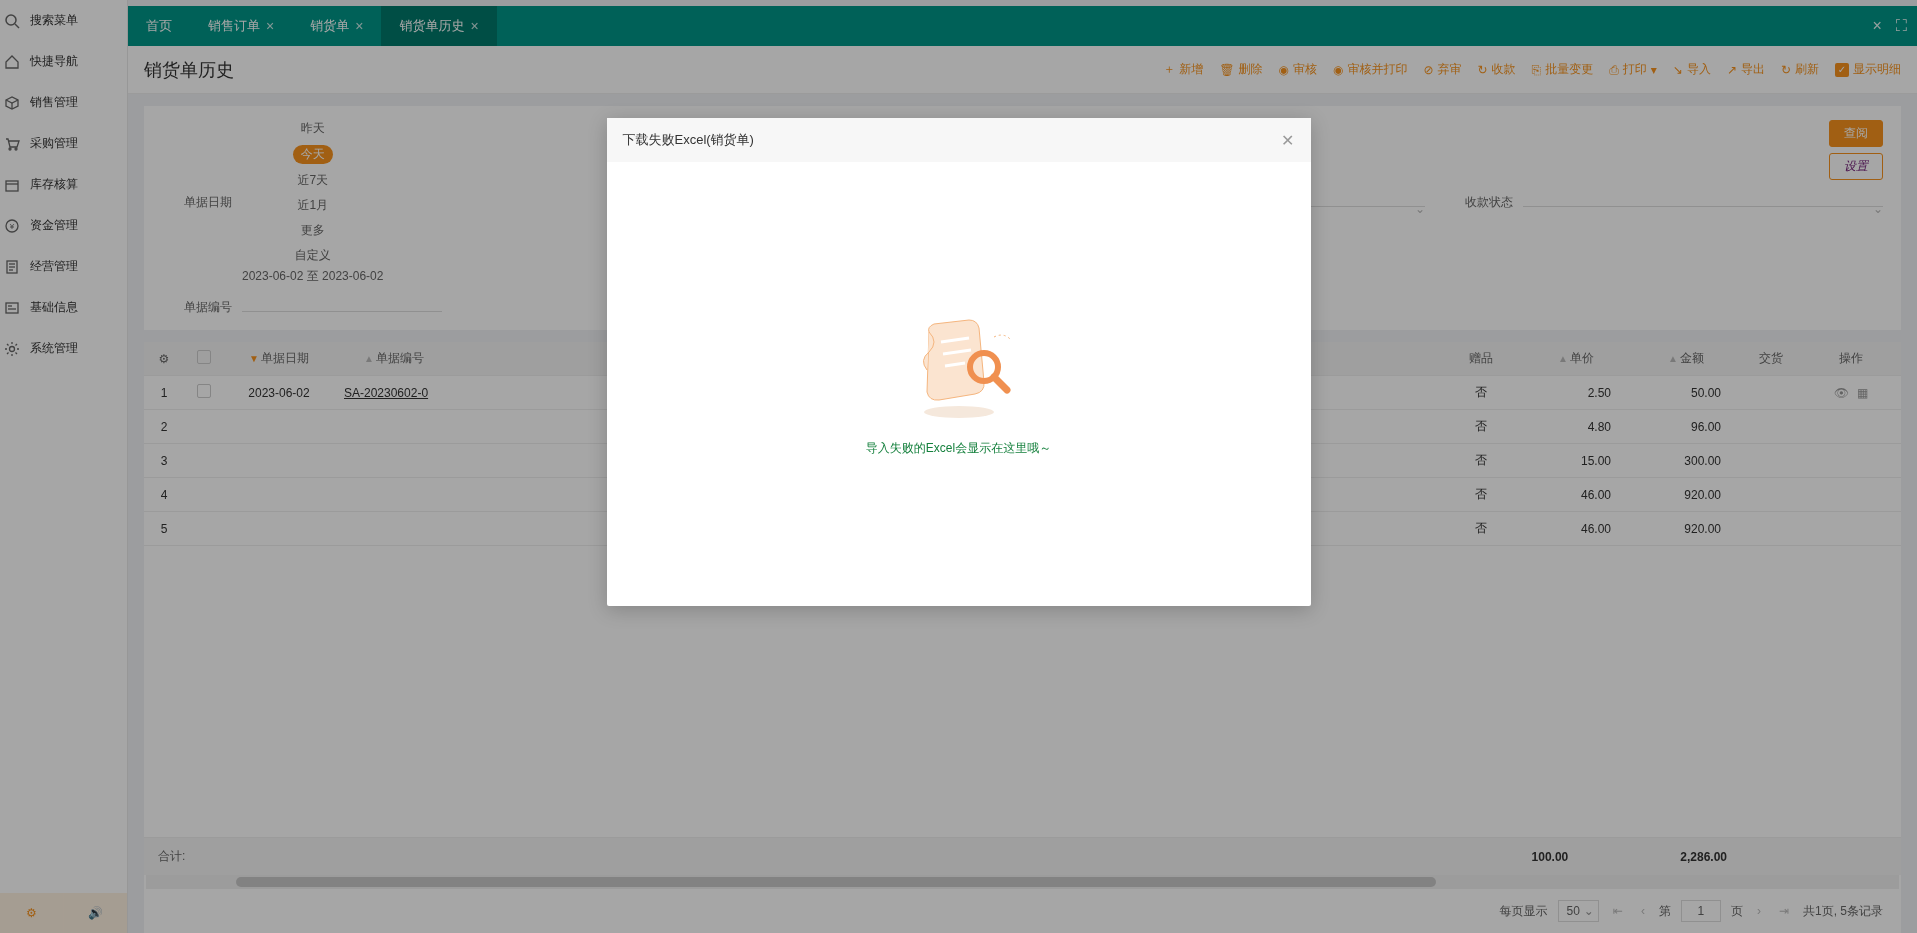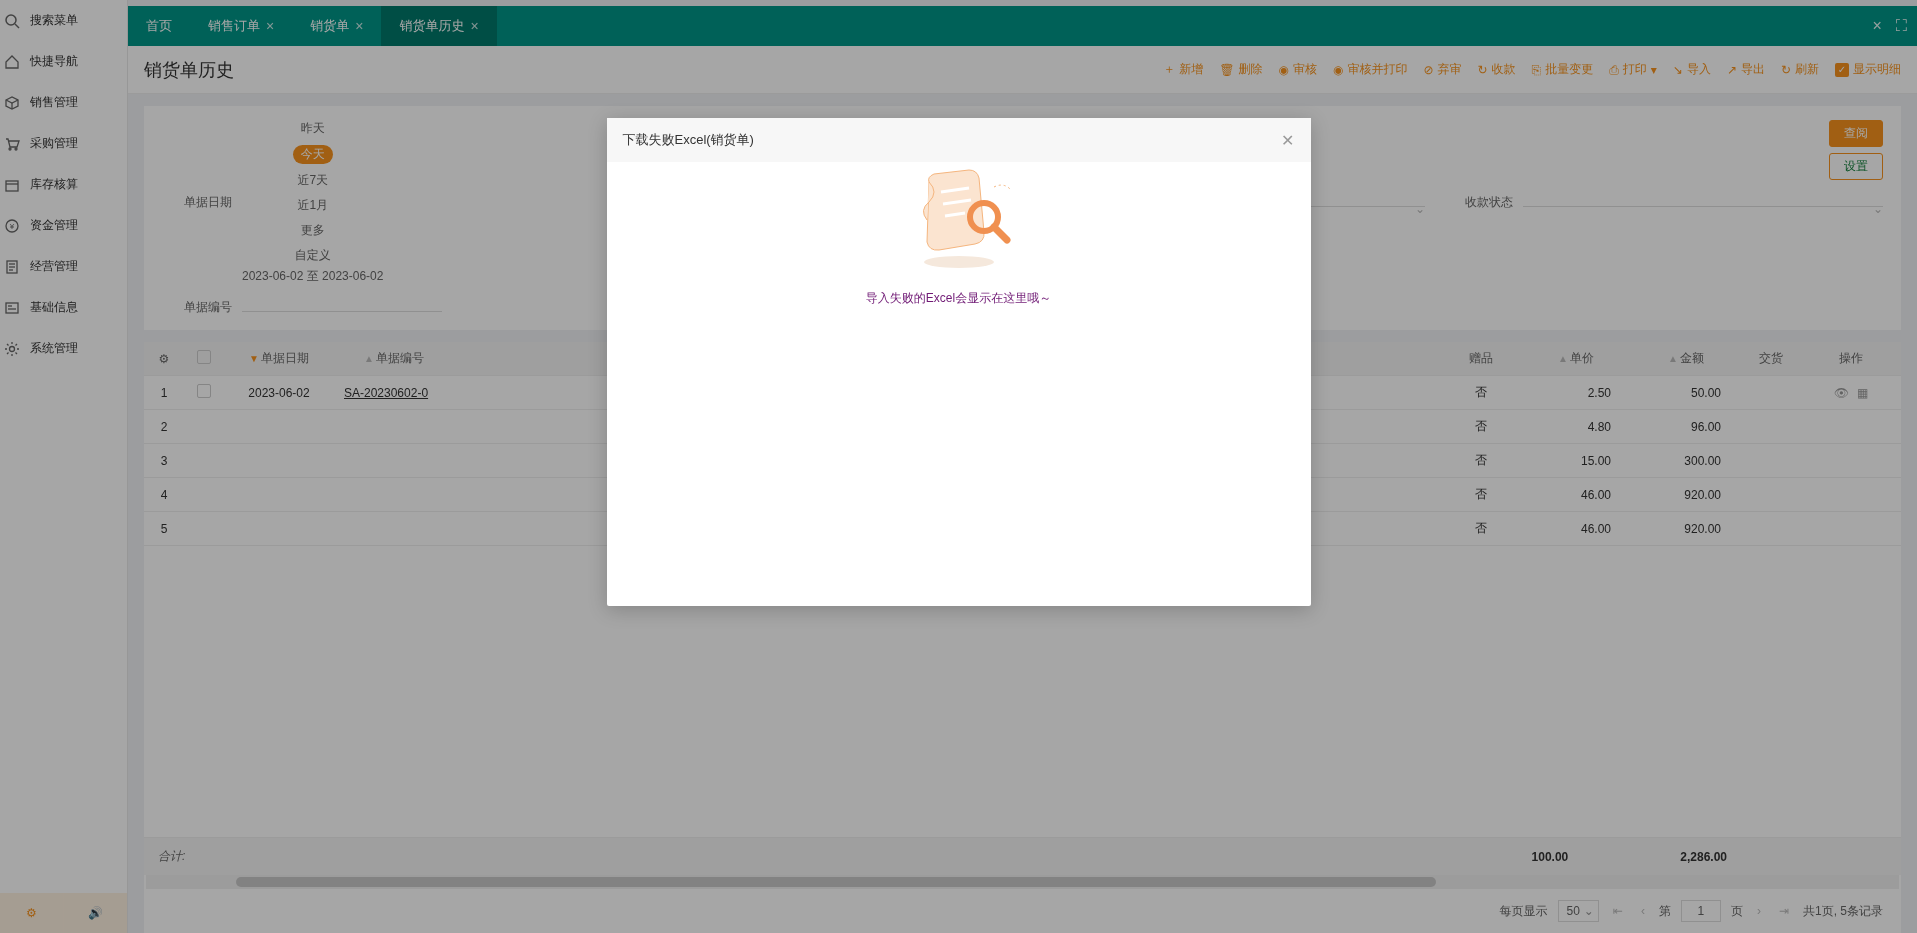--- a/index.html
+++ b/index.html
@@ -36,55 +36,55 @@
 .flabel { width: 80px; text-align: right; color: #666; padding-right: 10px; }
 .date-quick { display: flex; align-items: center; gap: 8px; flex-direction: column; }
 .date-quick span { cursor: pointer; color: #666; }
 .date-quick .pill { background: #f7931e; color: #fff; border-radius: 10px; padding: 1px 8px; }
 .date-range { color: #666; margin-top: 4px; }
 .fsel { border: none; border-bottom: 1px solid #ddd; min-width: 360px; padding: 4px 0; color: #999; position: relative; }
 .fsel .chev { position: absolute; right: 0; color: #bbb; }
 .fbtns { position: absolute; right: 18px; top: 14px; display: flex; flex-direction: column; gap: 6px; }
 .btn { border: 1px solid #f7931e; border-radius: 3px; padding: 4px 14px; cursor: pointer; font-size: 12px; text-align: center; }
 .btn.primary { background: #f7931e; color: #fff; }
-.btn.ghost { background: #fff; color: #15803d; }
+.btn.ghost { background: #fff; color: #701a75; font-style: italic; }
 .more-ico { color: #999; cursor: pointer; padding: 0 6px; letter-spacing: 1px; }
 
 .tablewrap { background: #fff; margin: 12px 16px 0; flex: 1; display: flex; flex-direction: column; overflow: hidden; }
 table { border-collapse: collapse; width: 100%; font-size: 12px; }
 th, td { border-bottom: 1px solid #eee; padding: 8px 10px; text-align: center; white-space: nowrap; }
 thead th { background: #f5f5f5; color: #666; font-weight: normal; position: relative; }
 .sort { color: #bbb; font-size: 10px; margin-right: 2px; }
 .sort.up::before { content: "▲"; }
 .sort.dn::before { content: "▼"; color: #f7931e; }
 .chkbox { width: 14px; height: 14px; border: 1px solid #ccc; display: inline-block; border-radius: 2px; }
 td.num { text-align: right; padding-right: 20px; }
 td.left { text-align: left; }
 .link { color: #333; text-decoration: underline; cursor: pointer; }
 .op-ico { color: #999; margin: 0 4px; cursor: pointer; }
 
 .totalrow { background: #f5f5f5; padding: 10px 14px; display: flex; align-items: center; border-top: 1px solid #eee; }
-.totalrow .tl { color: #666; font-style: italic; }
+.totalrow .tl { color: #666; }
 .totalrow .tv { margin-left: auto; display: flex; gap: 112px; font-weight: bold; padding-right: 160px; }
 
 .hscroll { height: 14px; background: #f0f0f0; margin: 0 2px; position: relative; }
 .hscroll .thumb { position: absolute; left: 90px; width: 1200px; top: 2px; height: 10px; background: #c8c8c8; border-radius: 5px; }
 
 .pager { height: 44px; display: flex; align-items: center; justify-content: flex-end; padding: 0 18px; gap: 10px; color: #666; background: #fff; }
 .pgsel { border: 1px solid #ddd; padding: 3px 18px 3px 8px; position: relative; }
 .pgsel .chev { position: absolute; right: 4px; color: #999; }
 .pgbtn { color: #bbb; cursor: pointer; padding: 0 4px; }
 .pginput { width: 40px; border: 1px solid #ddd; text-align: center; padding: 3px 0; }
 
 
 .overlay { position: absolute; inset: 0; background: rgba(0,0,0,.35); display: flex; align-items: flex-start; justify-content: center; padding-top: 118px; }
 .modal { width: 704px; background: #fff; border-radius: 2px; box-shadow: 0 4px 20px rgba(0,0,0,.2); }
 .modal-head { height: 44px; background: #f7f7f7; display: flex; align-items: center; padding: 0 16px; font-size: 13px; color: #333; }
 .modal-close { margin-left: auto; cursor: pointer; color: #999; font-size: 16px; }
-.modal-body { height: 444px; display: flex; flex-direction: column; align-items: center; justify-content: flex-start; gap: 18px; color: #701a75; }
+.modal-body { height: 444px; display: flex; flex-direction: column; align-items: center; justify-content: center; gap: 18px; color: #15803d; }
 .empty-ill { width: 120px; height: 110px; position: relative; }
 .empty-msg { font-size: 12px; }
 
 svg { display: block; }
 </style>
 </head>
 <body>
 
 <div class="app">
 

